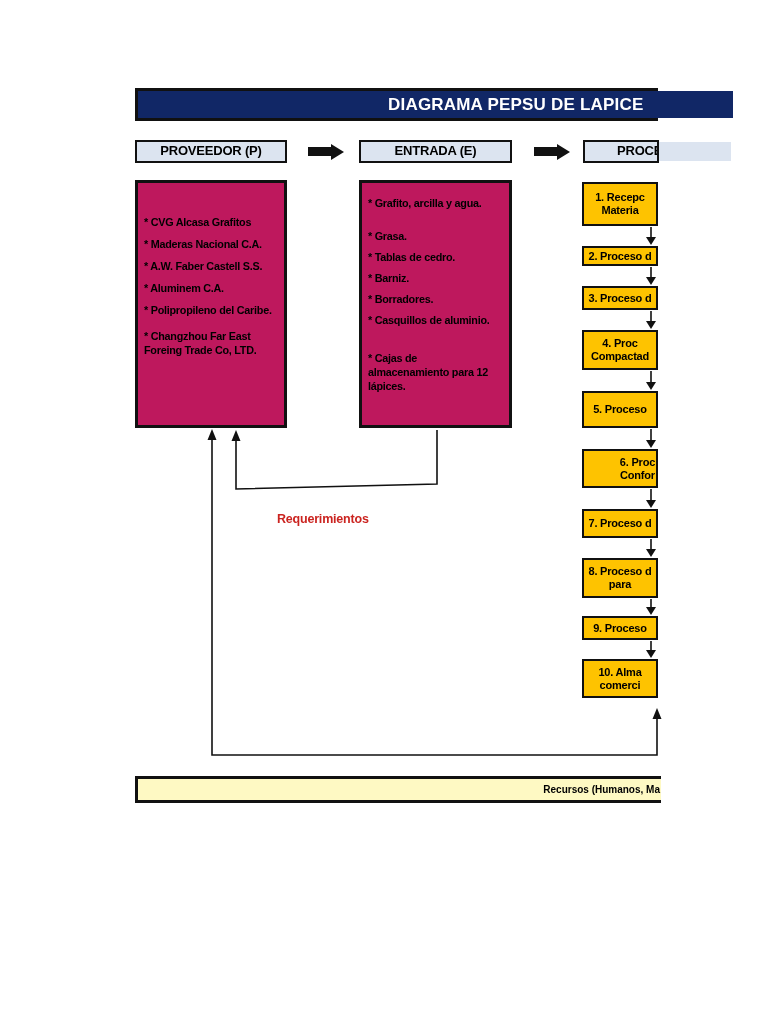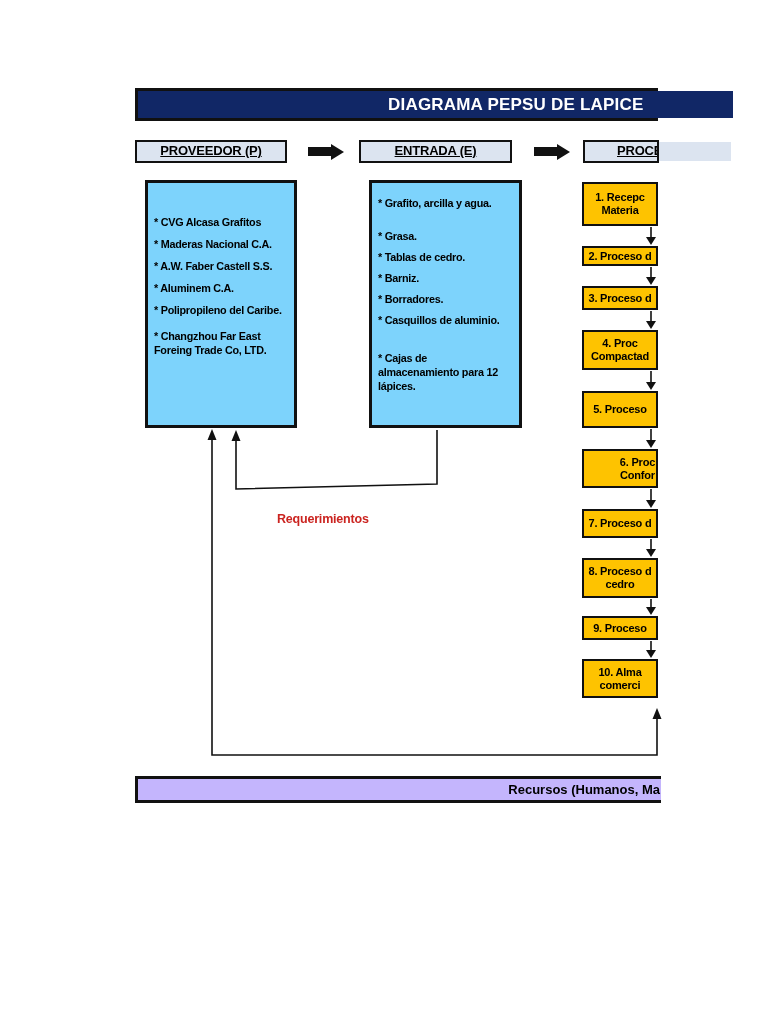--- a/index.html
+++ b/index.html
@@ -17,35 +17,35 @@
   
   .title-fill{position:absolute;left:135px;top:91px;width:598px;height:27px;background:var(--navy);}
   .title-border{position:absolute;left:135px;top:88px;width:523px;height:33px;
     border:3px solid var(--ink);border-right:none;overflow:hidden;}
   .title-text{position:absolute;left:250px;top:0;line-height:27px;white-space:nowrap;
     color:#ffffff;font-size:17px;font-weight:bold;letter-spacing:.2px;}
 
   
   .hdr{position:absolute;top:140px;height:23px;background:var(--hdrblue);
     border:2.5px solid var(--ink);font-size:13px;font-weight:bold;letter-spacing:-.2px;
-    text-align:center;line-height:18px;overflow:hidden;white-space:nowrap;text-decoration:underline;}
+    text-align:center;line-height:18px;overflow:hidden;white-space:nowrap;}
   .hdr-prov{left:135px;width:152px;}
   .hdr-ent{left:359px;width:153px;}
   .hdr-proc{left:583px;width:76px;text-align:left;padding-left:32px;}
   .hdr-proc-fill{position:absolute;left:659px;top:142px;width:72px;height:19px;background:var(--hdrblue);}
 
   .thick-arrow{position:absolute;top:147px;height:9px;background:var(--ink);}
   .thick-arrow::after{content:"";position:absolute;left:100%;top:50%;transform:translateY(-50%);
     border-left:13px solid var(--ink);border-top:8px solid transparent;border-bottom:8px solid transparent;}
   .arrow-1{left:308px;width:23px;}
   .arrow-2{left:534px;width:23px;}
 
   
-  .cbox{position:absolute;top:180px;height:248px;border:3px solid var(--ink);background:#7dd3fc;
-    font-size:10.8px;font-weight:bold;letter-spacing:-.25px;line-height:14px;color:#000;overflow:hidden;margin-left:10px;}
+  .cbox{position:absolute;top:180px;height:248px;border:3px solid var(--ink);background:#be185d;
+    font-size:10.8px;font-weight:bold;letter-spacing:-.25px;line-height:14px;color:#000;overflow:hidden;}
   .prov-box{left:135px;width:152px;padding:32px 4px 0 6px;}
   .ent-box{left:359px;width:153px;padding:13px 4px 0 6px;}
   .li{white-space:nowrap;overflow:hidden;margin-bottom:8px;}
   .li.wrap{white-space:normal;}
   .prov-box .li:nth-child(6){margin-top:12px;}
   .ent-box .li{margin-bottom:7px;}
   .ent-box .li:nth-child(1){margin-bottom:19px;}
   .ent-box .li:nth-child(7){margin-top:24px;width:128px;}
 
   
@@ -53,22 +53,22 @@
     border:2.5px solid var(--ink);display:flex;flex-direction:column;justify-content:center;
     align-items:center;overflow:hidden;font-size:11px;font-weight:bold;letter-spacing:-.2px;
     line-height:13px;text-align:center;color:#000;}
   .step::after{content:"";position:absolute;left:calc(100% + 2.5px);top:-2.5px;
     height:calc(100% + 5px);width:75px;background:var(--gold);}
   .step-line{white-space:nowrap;}
 
   
   .req-label{position:absolute;left:277px;top:512px;color:var(--red);
     font-size:12.5px;font-weight:bold;letter-spacing:-.2px;}
-  .res-bar{position:absolute;left:135px;top:776px;width:526px;height:27px;background:#c4b5fd;
-    border:3px solid var(--ink);border-right:none;font-size:13px;font-weight:bold;
+  .res-bar{position:absolute;left:135px;top:776px;width:526px;height:27px;background:#fef9c3;
+    border:3px solid var(--ink);border-right:none;font-size:10px;font-weight:bold;
     text-align:right;line-height:21px;white-space:nowrap;overflow:hidden;padding-right:1px;}
 
   .wires{position:absolute;left:0;top:0;width:768px;height:1024px;pointer-events:none;}
   .wires line,.wires path{stroke:var(--ink);stroke-width:1.6;fill:none;}
   .wires polygon{fill:var(--ink);stroke:none;}
 </style>
 </head>
 <body>
 
 <div class="page">
@@ -123,21 +123,21 @@
   </div>
   <div class="step" style="top:449px;height:39px;padding-left:35px;">
     <div class="step-line">6. Proc</div>
     <div class="step-line">Confor</div>
   </div>
   <div class="step" style="top:509px;height:29px;">
     <div class="step-line">7. Proceso d</div>
   </div>
   <div class="step" style="top:558px;height:40px;">
     <div class="step-line">8. Proceso d</div>
-    <div class="step-line">cedro</div>
+    <div class="step-line">para</div>
   </div>
   <div class="step" style="top:616px;height:24px;">
     <div class="step-line">9. Proceso</div>
   </div>
   <div class="step" style="top:659px;height:39px;">
     <div class="step-line">10. Alma</div>
     <div class="step-line">comerci</div>
   </div>
 
   <svg class="wires">

